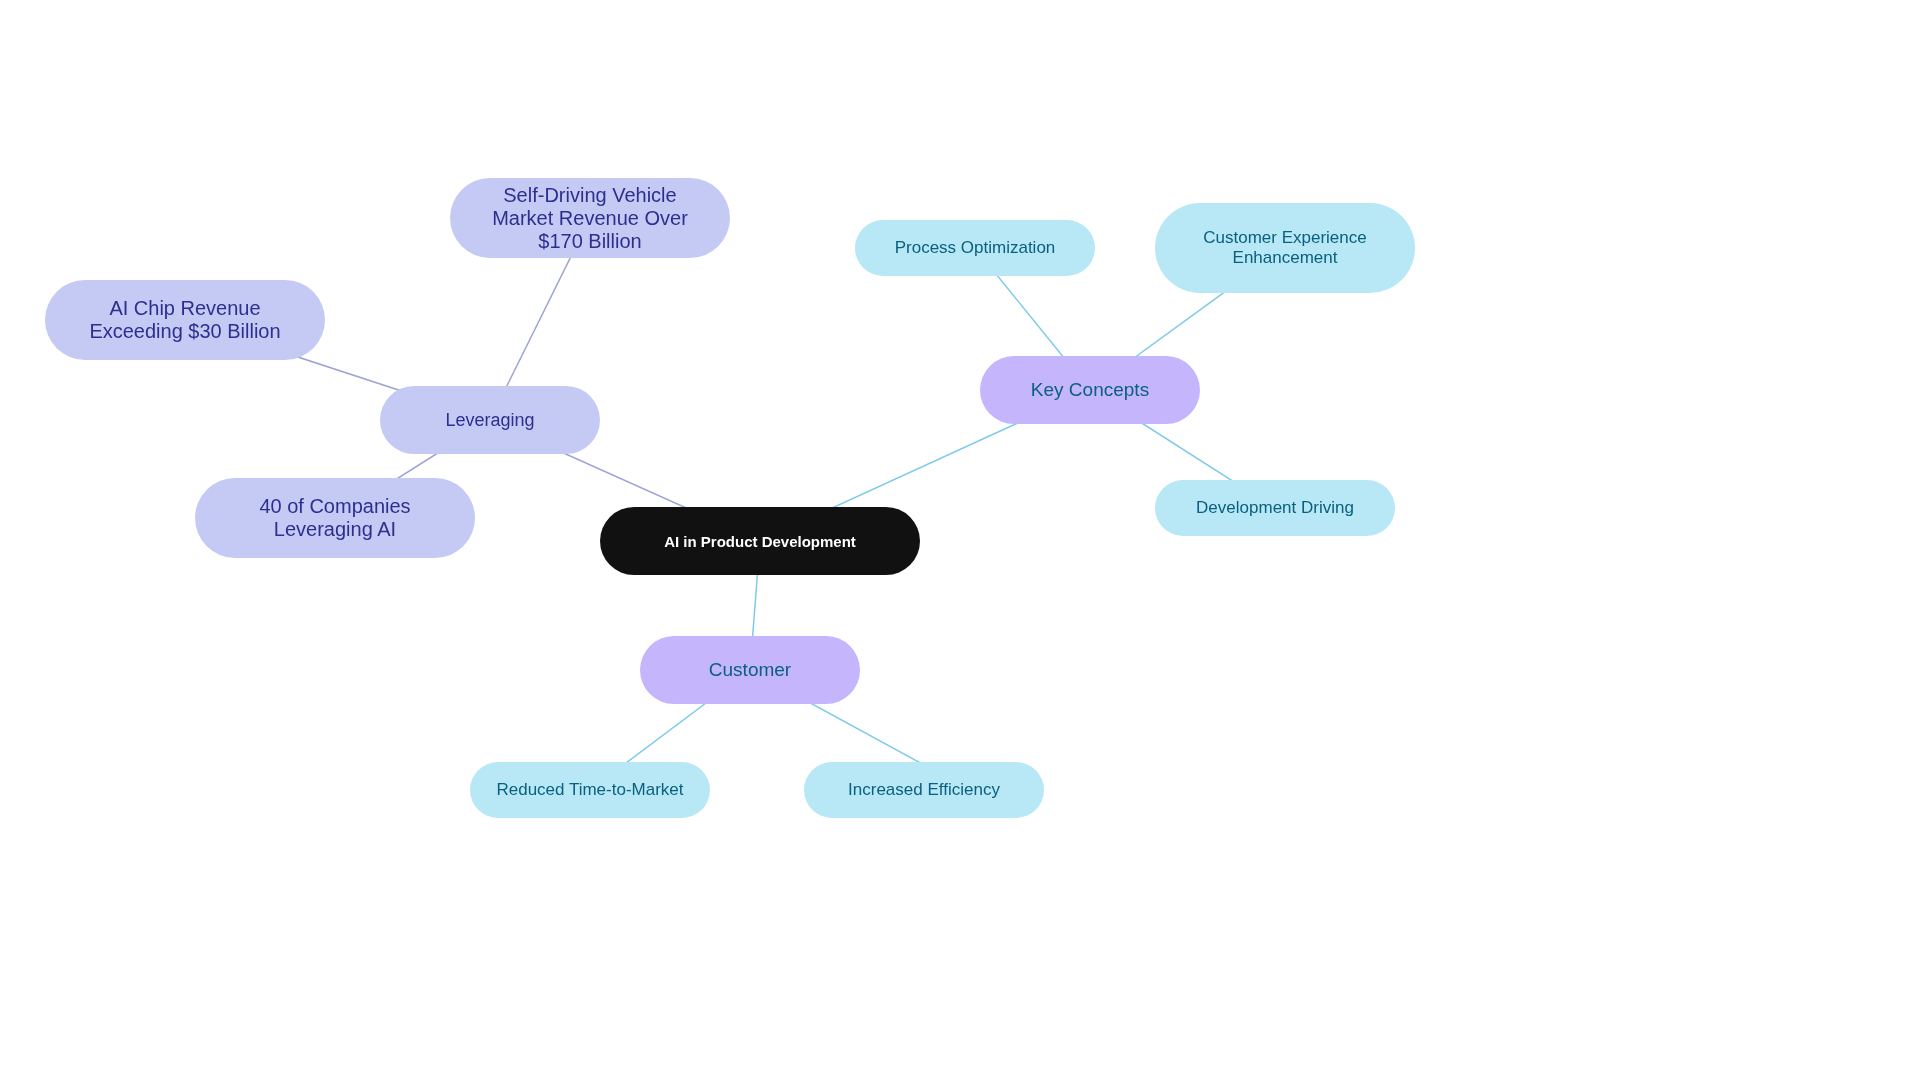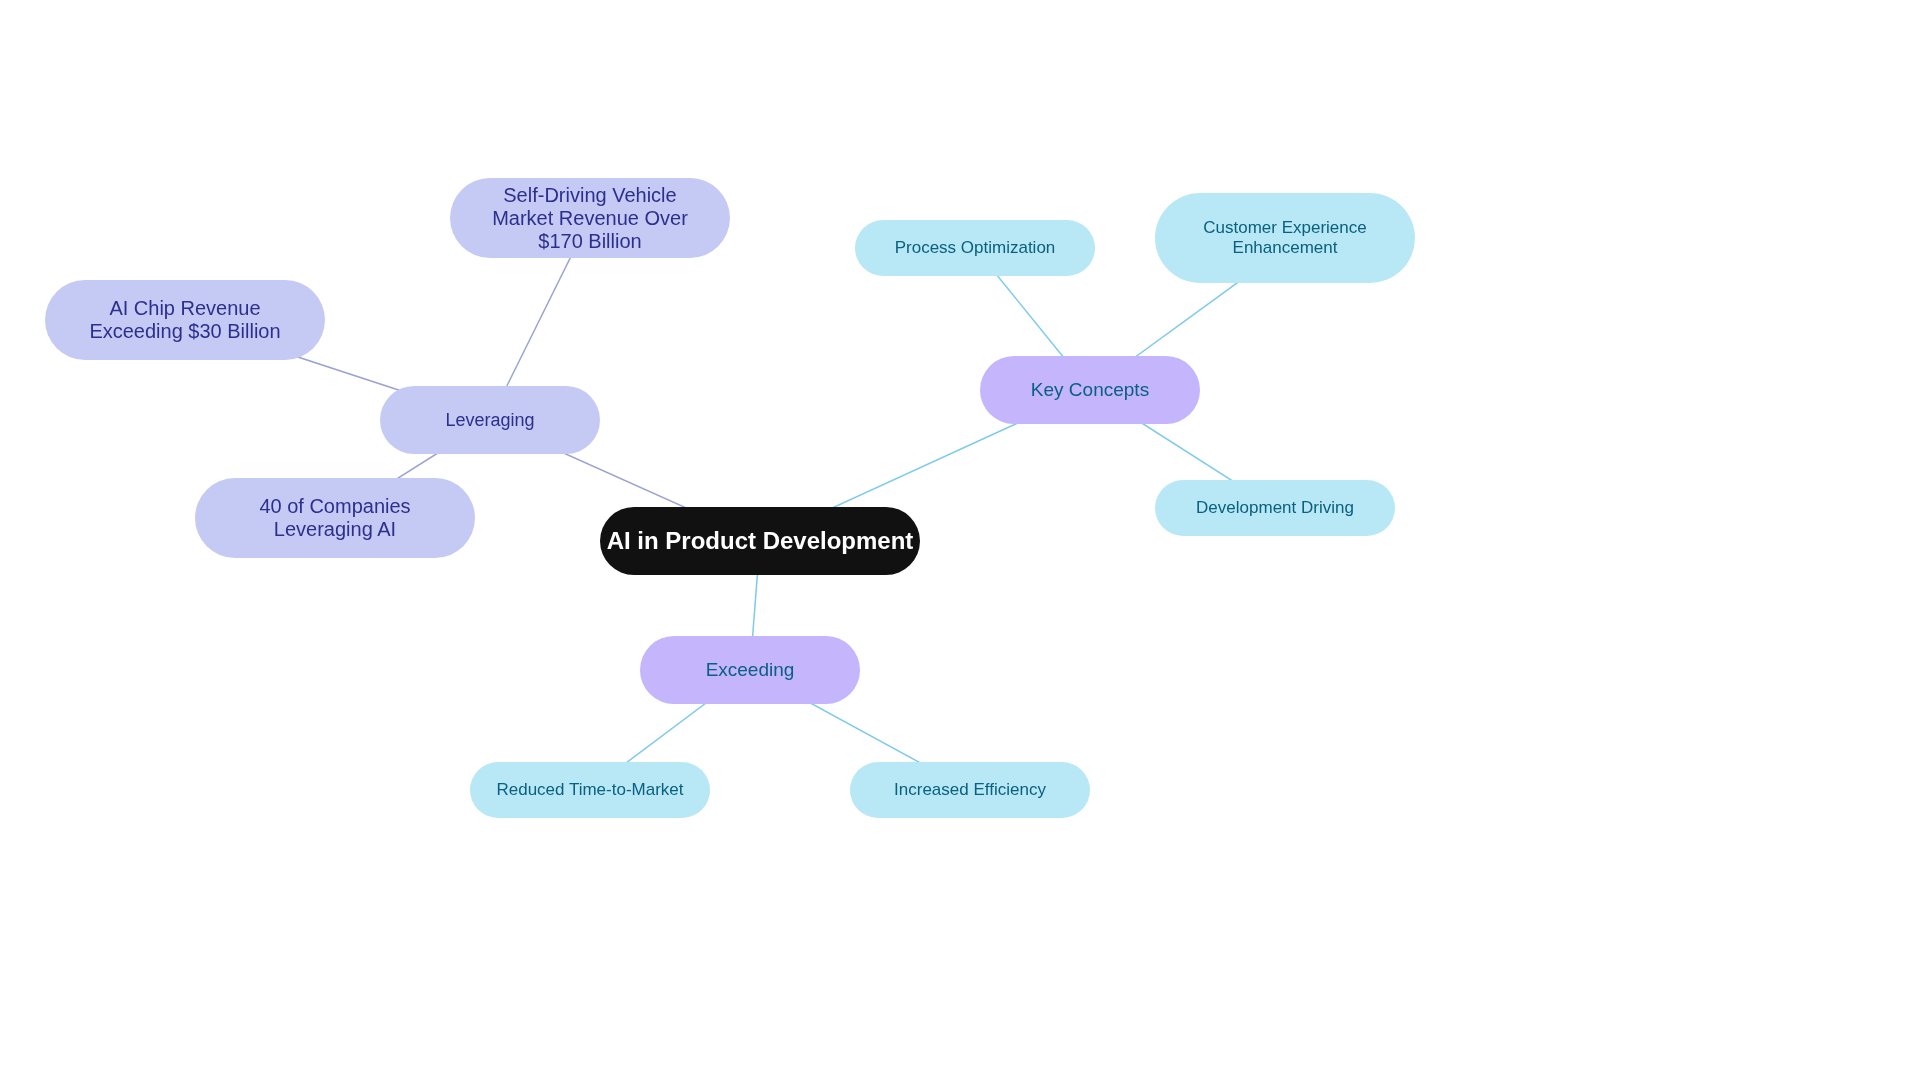--- a/index.html
+++ b/index.html
@@ -25,21 +25,21 @@
       align-items: center;
       justify-content: center;
       text-align: center;
       font-weight: 500;
       cursor: pointer;
       transform: translate(-50%, -50%);
     }
     .node-center {
       background: #111111;
       color: #ffffff;
-      font-size: 24px;
+      font-size: 15px;
       font-weight: 600;
       width: 320px;
       height: 68px;
     }
     .node-branch {
       background: #c5caf5;
       color: #2d2f8f;
       font-size: 18px;
       width: 220px;
       height: 68px;
@@ -106,31 +106,31 @@
 </div>
 
 <div class="node node-branch-light" style="left: 1090px; top: 390px;">
   <span>Key Concepts</span>
 </div>
 
 <div class="node node-leaf-light" style="left: 975px; top: 248px;">
   <span>Process Optimization</span>
 </div>
 
-<div class="node node-leaf-light" style="left: 1285px; top: 238px; width: 260px; height: 90px;">
+<div class="node node-leaf-light" style="left: 1285px; top: 248px; width: 260px; height: 90px;">
   <span>Customer Experience Enhancement</span>
 </div>
 
 <div class="node node-leaf-light" style="left: 1275px; top: 508px;">
   <span>Development Driving</span>
 </div>
 
 <div class="node node-branch-light" style="left: 750px; top: 670px;">
-  <span>Exceeding</span>
+  <span>Customer</span>
 </div>
 
 <div class="node node-leaf-light" style="left: 590px; top: 790px;">
   <span>Reduced Time-to-Market</span>
 </div>
 
-<div class="node node-leaf-light" style="left: 970px; top: 790px;">
+<div class="node node-leaf-light" style="left: 924px; top: 790px;">
   <span>Increased Efficiency</span>
 </div>
 
 </body></html>

